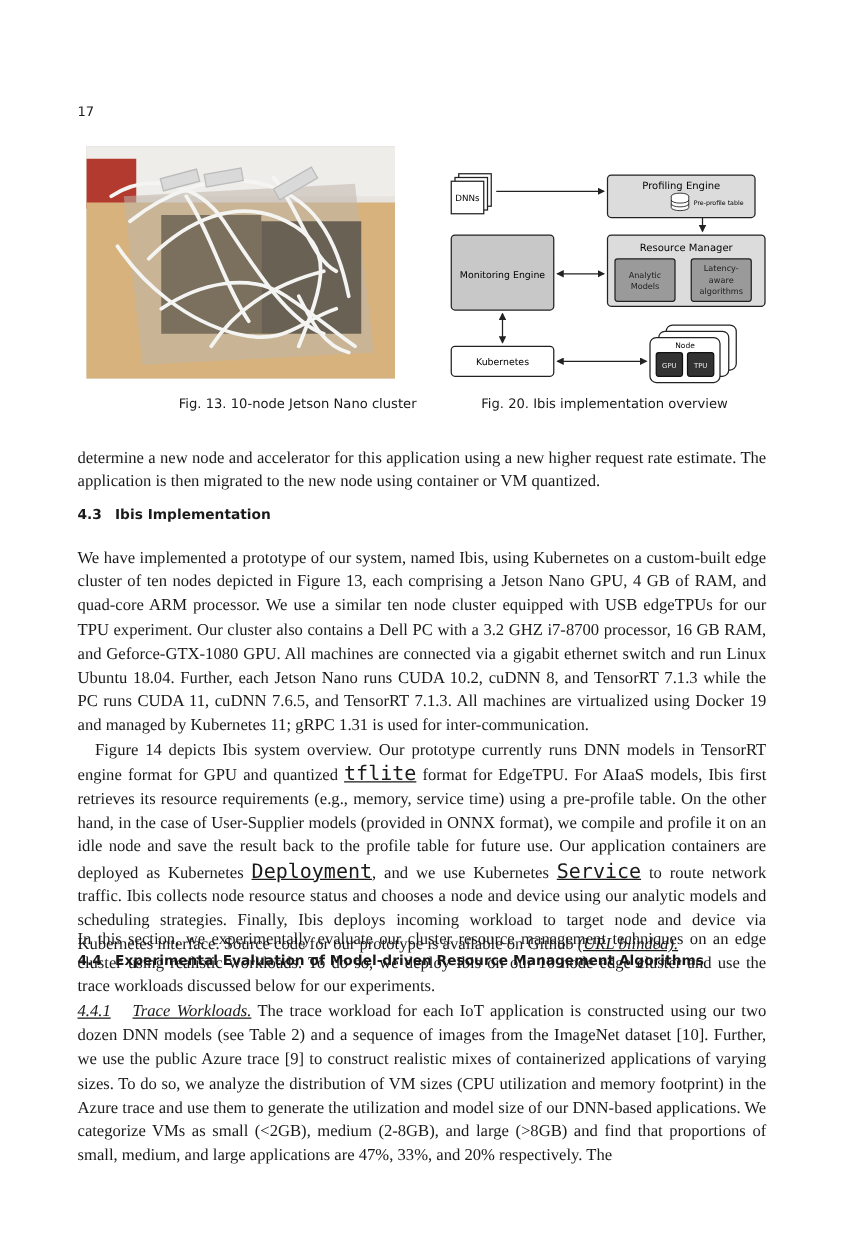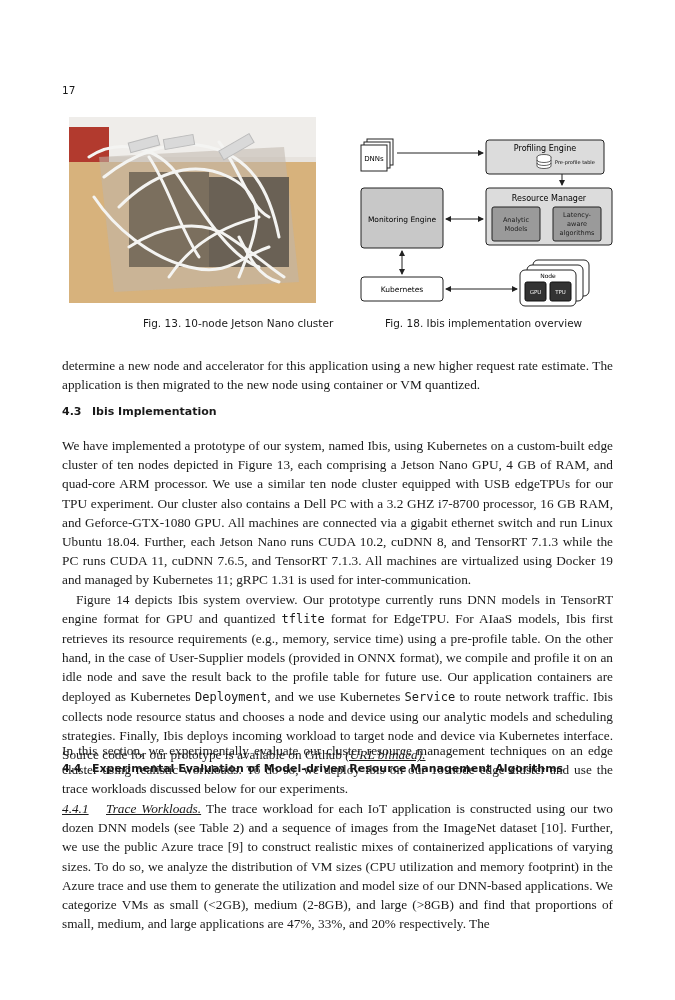--- a/index.html
+++ b/index.html
@@ -10,21 +10,21 @@
   .header .pg { position:absolute; left:0; top:0; }
   .header .auth { position:absolute; right:0; top:0; }
   .photo { position:absolute; left:69px; top:117px; width:247px; height:186px; overflow:hidden; background:#dcd6cf; }
   .diagram { position:absolute; left:355px; top:133px; width:262px; height:175px; }
   .caption { position:absolute; top:317px; font-size:10.5px; }
   .body-text { position:absolute; left:62px; width:551px; font-size:13.3px; line-height:19.2px; text-align:justify; }
   .body-text p { margin:0; }
   .indent { text-indent:14px; }
   .h2 { font-family: "DejaVu Sans", sans-serif; font-weight:bold; font-size:11px; position:absolute; left:62px; }
   .h2 .num { display:inline-block; width:30px; }
-  code, .mono { font-family:"DejaVu Sans Mono", monospace; font-size:12px; }
+  code, .mono { font-family:"DejaVu Sans Mono", monospace; font-size:16px;text-decoration:underline; }
   .it { font-style:italic;text-decoration:underline; }
 </style>
 </head>
 <body class="serif">
 
 <div class="header sans">
   <span class="pg">17</span>
 </div>
 
 <div class="photo">
@@ -118,21 +118,21 @@
       <text x="193" y="145" font-size="6" text-anchor="middle">Node</text>
       <rect x="170" y="149" width="21" height="19" rx="2" fill="#333" stroke="#111"></rect>
       <text x="180.5" y="161" font-size="5.5" text-anchor="middle" fill="#eee">GPU</text>
       <rect x="195" y="149" width="21" height="19" rx="2" fill="#333" stroke="#111"></rect>
       <text x="205.5" y="161" font-size="5.5" text-anchor="middle" fill="#eee">TPU</text>
     </g>
   </svg>
 </div>
 
 <div class="caption sans" style="left:95px;margin-left:48px;">Fig. 13.  10-node Jetson Nano cluster</div>
-<div class="caption sans" style="left:385px;">Fig. 18.  Ibis implementation overview</div>
+<div class="caption sans" style="left:385px;">Fig. 20.  Ibis implementation overview</div>
 
 <div class="body-text" style="top:356px;">
   <p>determine a new node and accelerator for this application using a new higher request rate estimate. The application is then migrated to the new node using container or VM quantized.</p>
 </div>
 
 <div class="h2" style="top:405px;">
   <span class="num">4.3</span><span>Ibis Implementation</span>
 </div>
 
 <div class="body-text" style="top:436px;">

